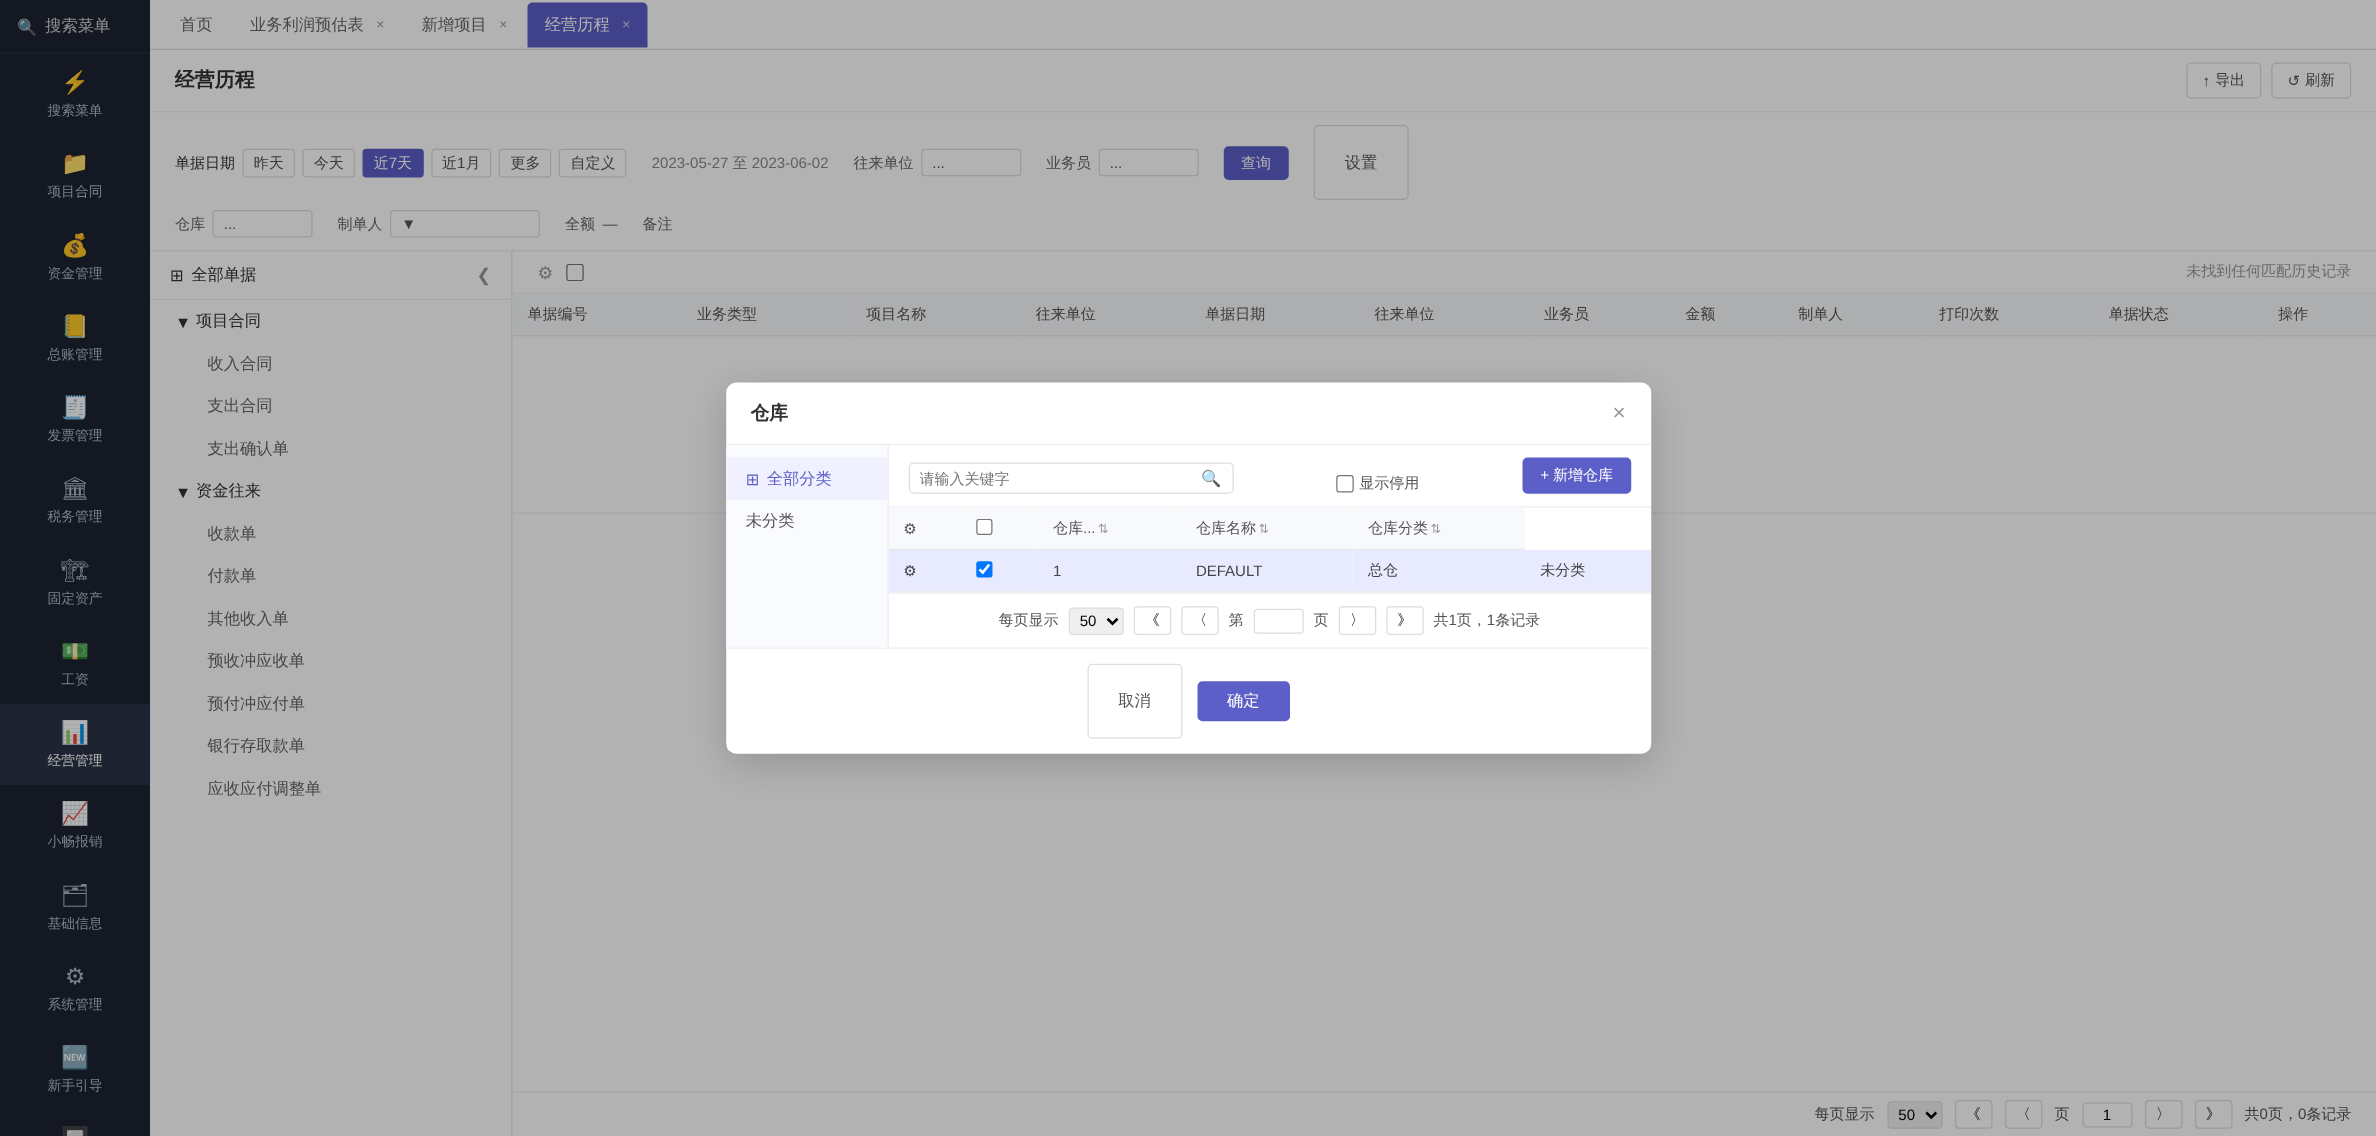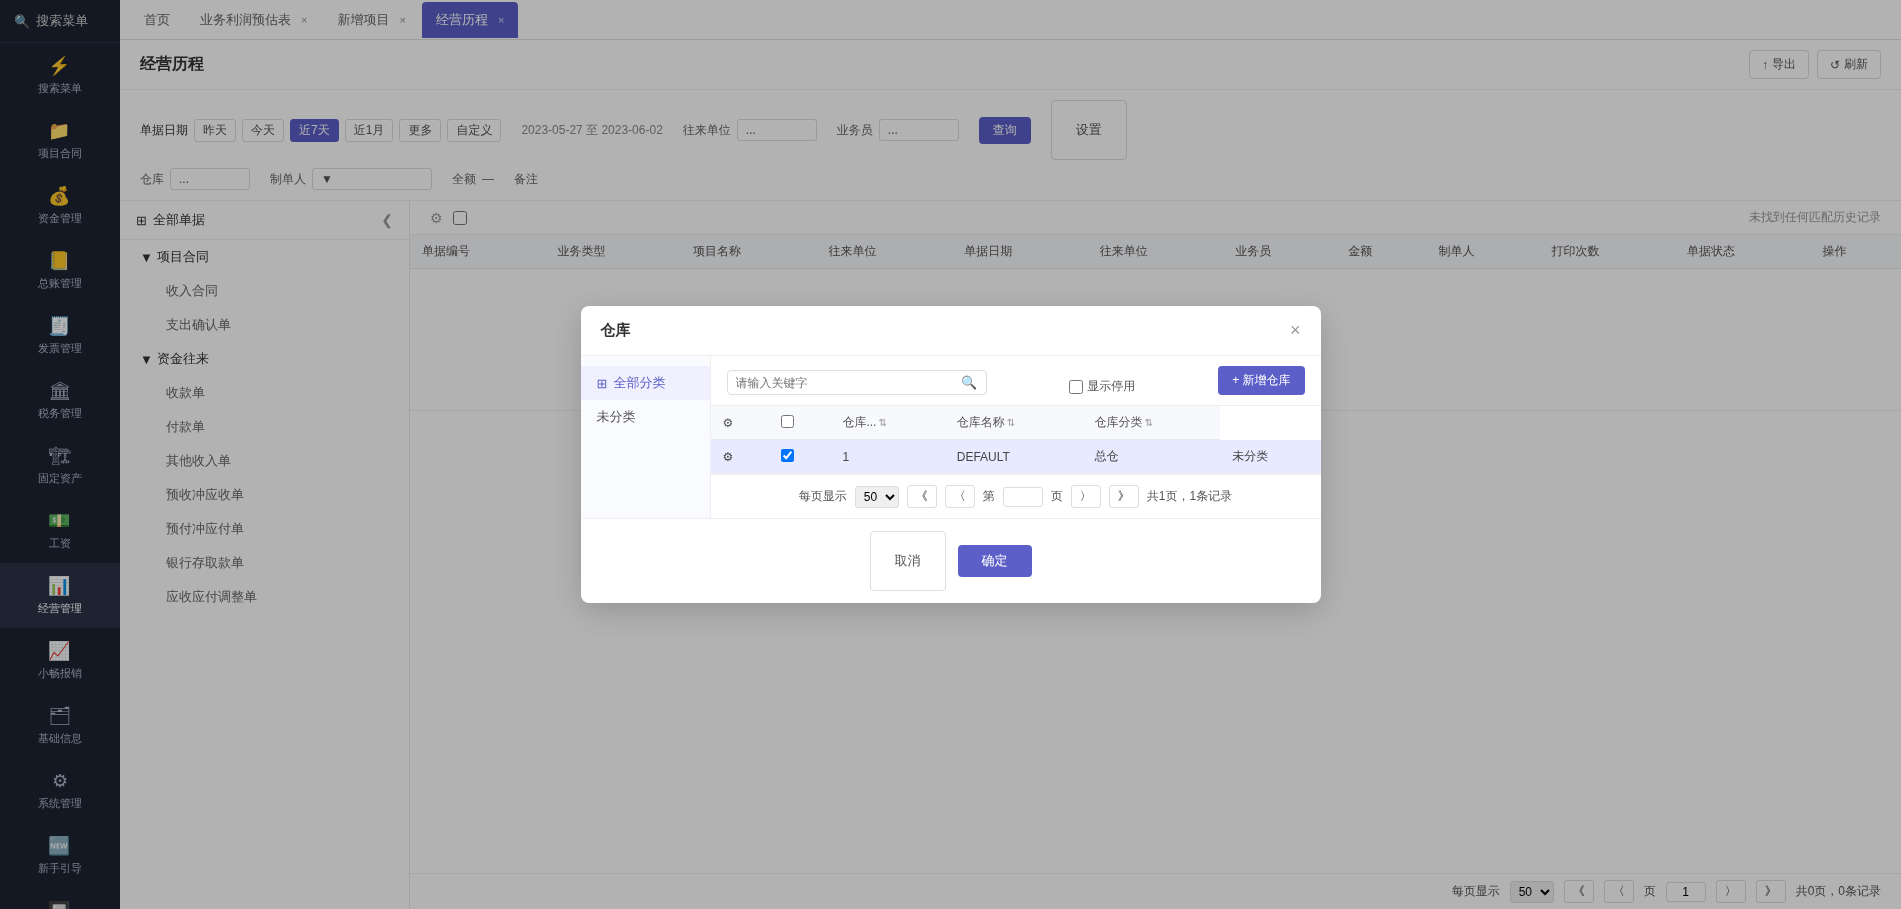--- a/index.html
+++ b/index.html
@@ -267,20 +267,23 @@
         </div>
         <div id="tree-container">
             <div class="tree-item parent">
               <span>▼</span> 
               <span>项目合同</span>
             </div>
             <div class="tree-item child">
               <span>收入合同</span>
             </div>
             <div class="tree-item child">
+              <span>支出合同</span>
+            </div>
+            <div class="tree-item child">
               <span>支出确认单</span>
             </div>
             <div class="tree-item parent">
               <span>▼</span> 
               <span>资金往来</span>
             </div>
             <div class="tree-item child">
               <span>收款单</span>
             </div>
             <div class="tree-item child">

